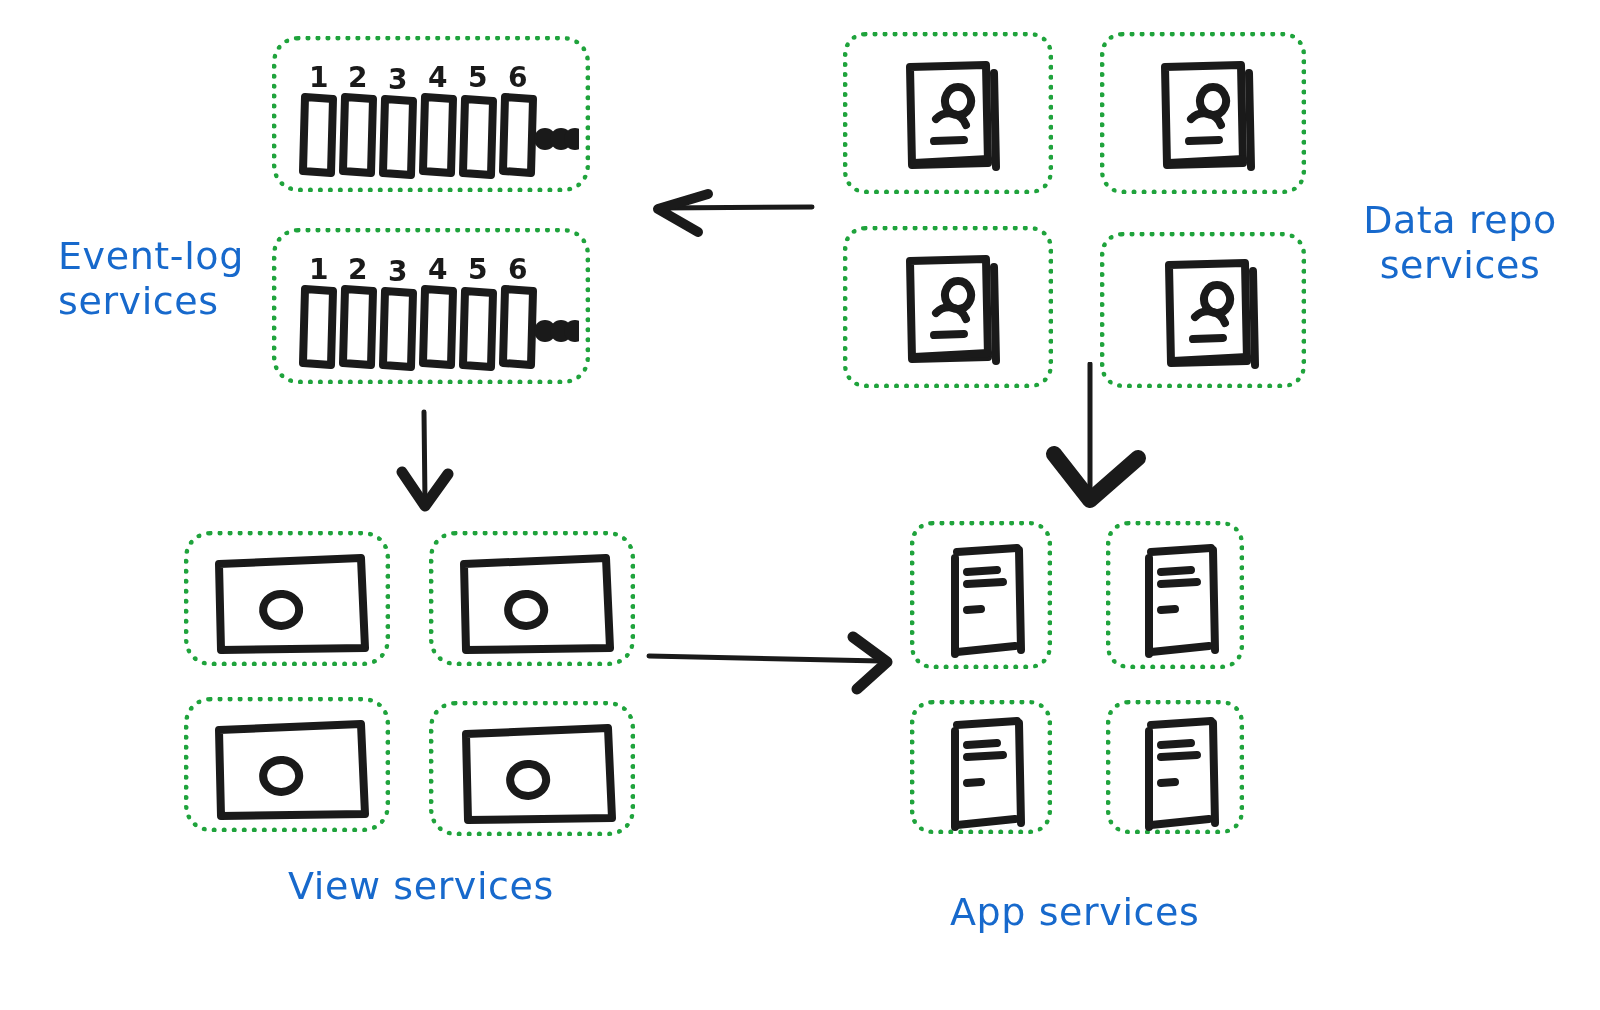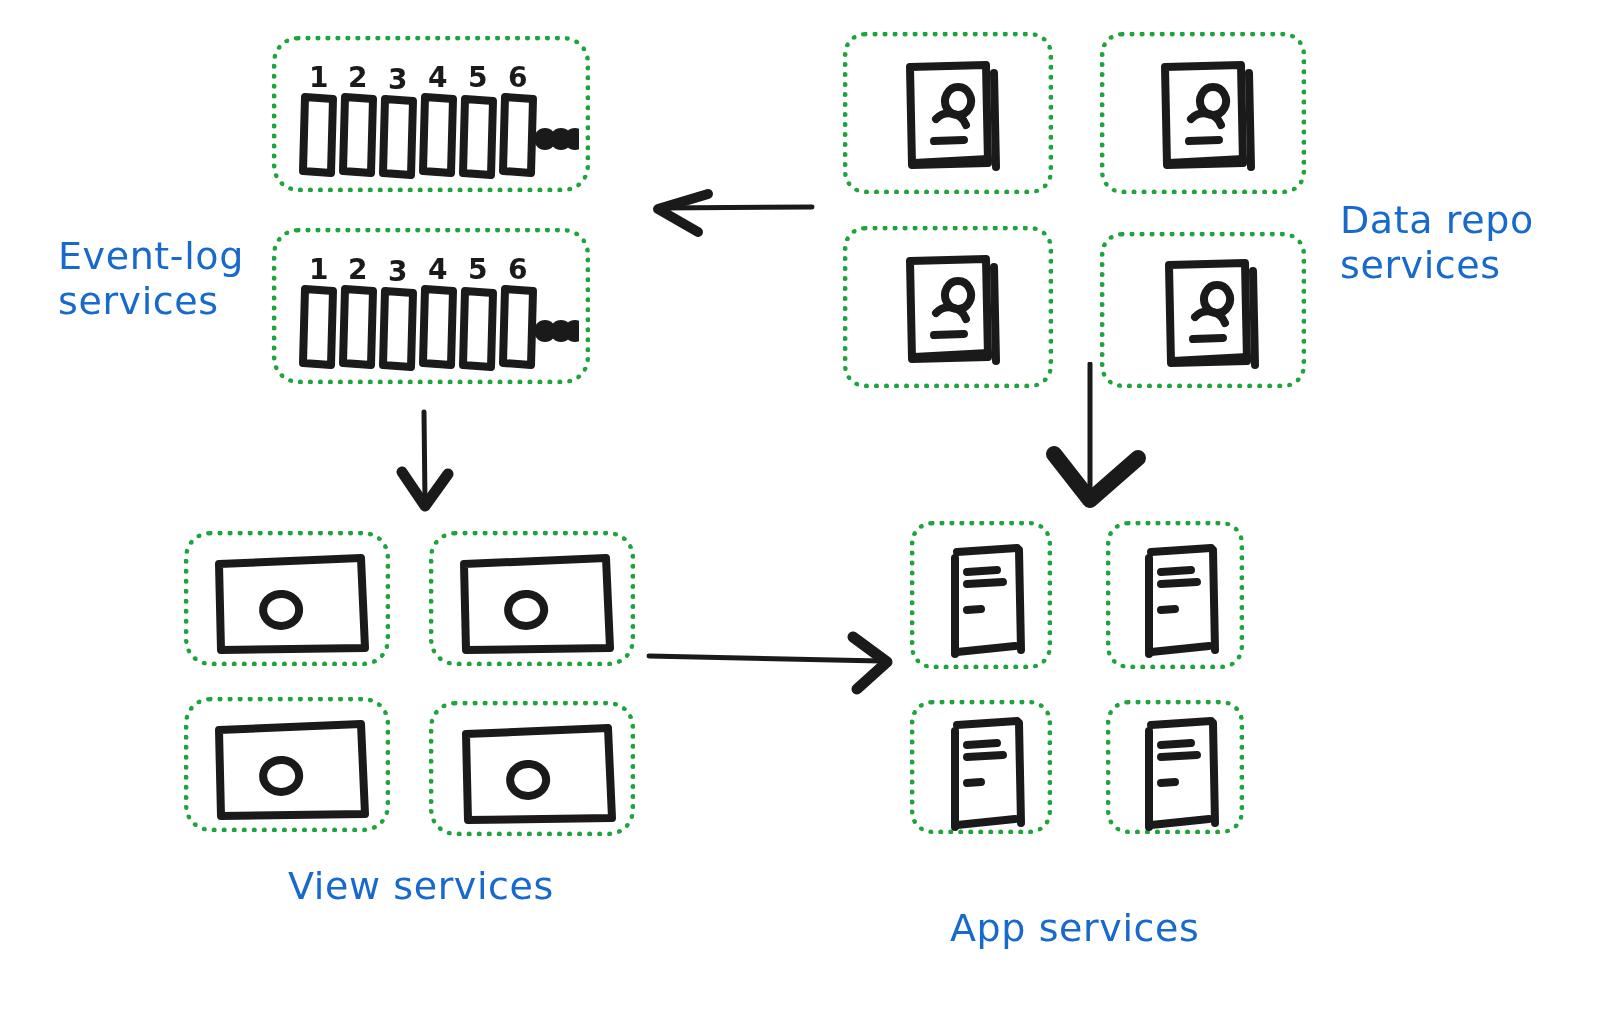--- a/index.html
+++ b/index.html
@@ -39,21 +39,21 @@
   .label {
     position: absolute;
     color: #1769CC;
     font-family: "DejaVu Sans", sans-serif;
     font-size: 38px;
     line-height: 1.18;
     font-weight: 400;
     letter-spacing: 0.6px;
     white-space: pre-line;
   }
-  .label.right-align { text-align: left; }
+  .label.right-align { text-align: center; }
 
   .arrow { position: absolute; }
 </style>
 </head>
 <body>
 
 <div id="canvas">
 
   <div class="grp" style="left:272px; top:36px; width:318px; height:156px;">
     <svg class="icon" style="left:18px; top:14px;" width="284" height="128" viewBox="0 0 284 128">
@@ -252,21 +252,21 @@
         <path d="M16,10 L76,6"></path>
         <path d="M78,8 L80,108"></path>
         <path d="M16,110 L74,104"></path>
         <path d="M26,30 L56,28"></path>
         <path d="M26,42 L62,40"></path>
         <path d="M26,68 L40,67"></path>
       </g>
     </svg>
   </div>
 
-  <div class="label" style="left:950px; top:890px; width:300px;margin-top:16px;">App services</div>
+  <div class="label" style="left:950px; top:890px; width:300px;">App services</div>
 
   <svg class="arrow" style="left:640px; top:180px;" width="180" height="60" viewBox="0 0 180 60">
     <g fill="none" stroke="#1A1A1A" stroke-linecap="round" stroke-linejoin="round">
       <path d="M20,28 L172,27" stroke-width="5"></path>
       <path d="M68,14 L18,29 L58,52" stroke-width="10"></path>
     </g>
   </svg>
 
   <svg class="arrow" style="left:390px; top:408px;" width="72" height="106" viewBox="0 0 72 106">
     <g fill="none" stroke="#1A1A1A" stroke-linecap="round" stroke-linejoin="round">

